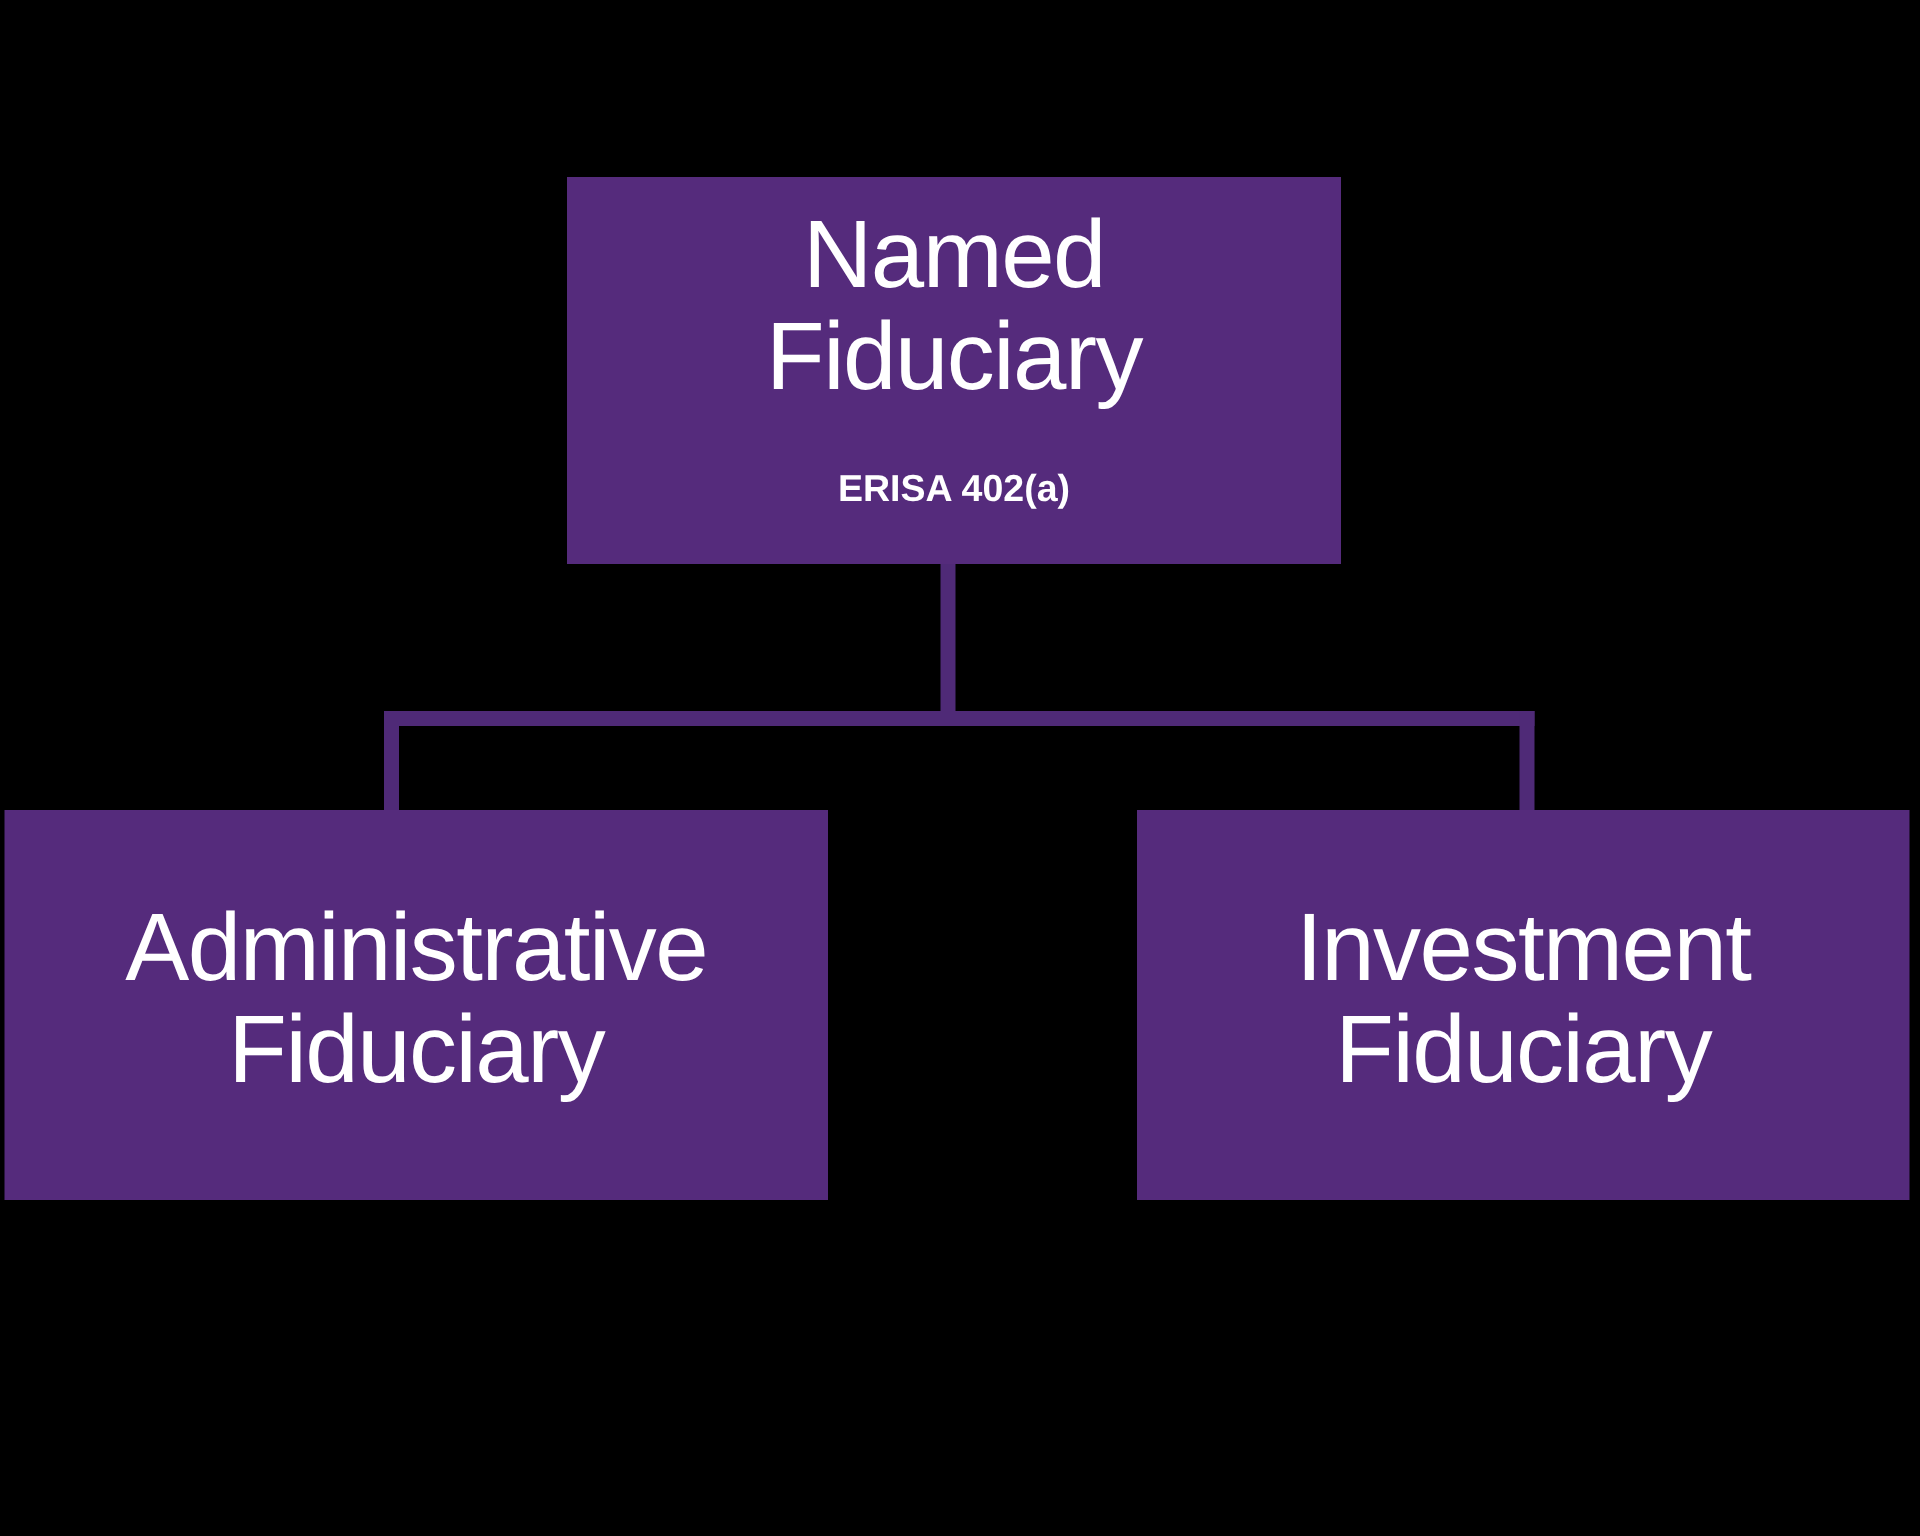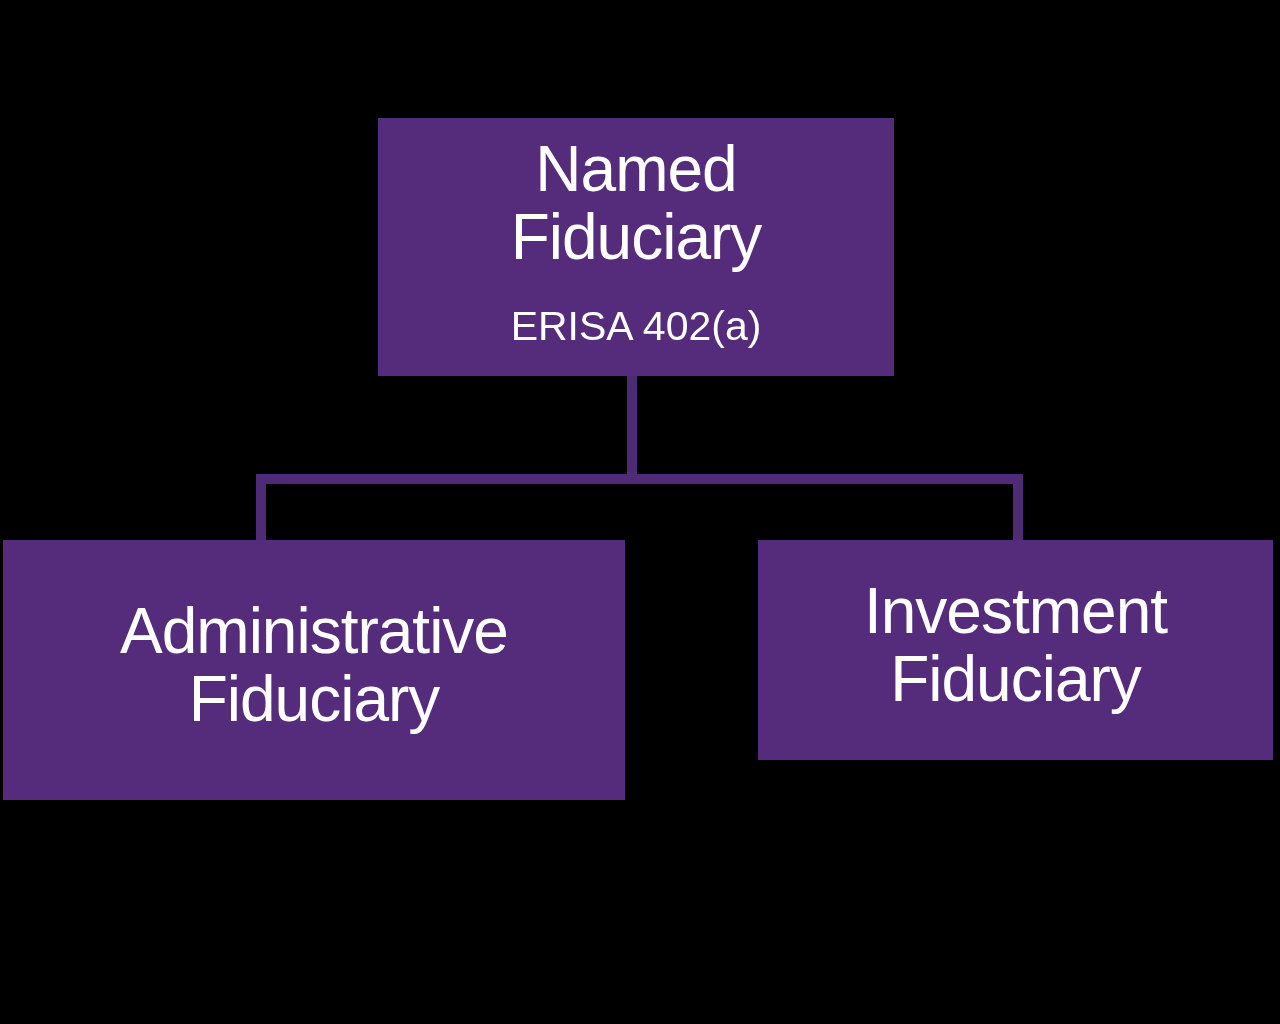--- a/index.html
+++ b/index.html
@@ -27,32 +27,32 @@
     padding-bottom: 10px;
     box-sizing: border-box;
   }
   .node-title {
     font-size: 64px;
     line-height: 68px;
     font-weight: 400;
     letter-spacing: -1px;
   }
   .node-subtitle {
-    font-size: 41px;
+    font-size: 25px;
     line-height: 46px;
     margin-top: 32px;
-    font-weight: 400;
+    font-weight: 700;
   }
   .connector {
     position: absolute;
     background: #4f2a77;
   }
   #node-named  { left: 378px; top: 118px; width: 516px; height: 258px; }
-  #node-admin  { left: 3px;   top: 540px; width: 622px; height: 260px; align-items: center; }
-  #node-invest { left: 758px; top: 540px; width: 515px; height: 220px; }
+  #node-admin  { left: 3px;   top: 540px; width: 549px; height: 260px; align-items: center; }
+  #node-invest { left: 758px; top: 540px; width: 515px; height: 260px; }
 
   #conn-top-vertical   { left: 627px;  top: 376px; width: 10px;  height: 102px; }
   #conn-horizontal     { left: 256px;  top: 474px; width: 767px; height: 10px; }
   #conn-left-vertical  { left: 256px;  top: 474px; width: 10px;  height: 66px; }
   #conn-right-vertical { left: 1013px; top: 474px; width: 10px;  height: 66px; }
 </style>
 </head>
 <body>
 
 <div class="canvas">

